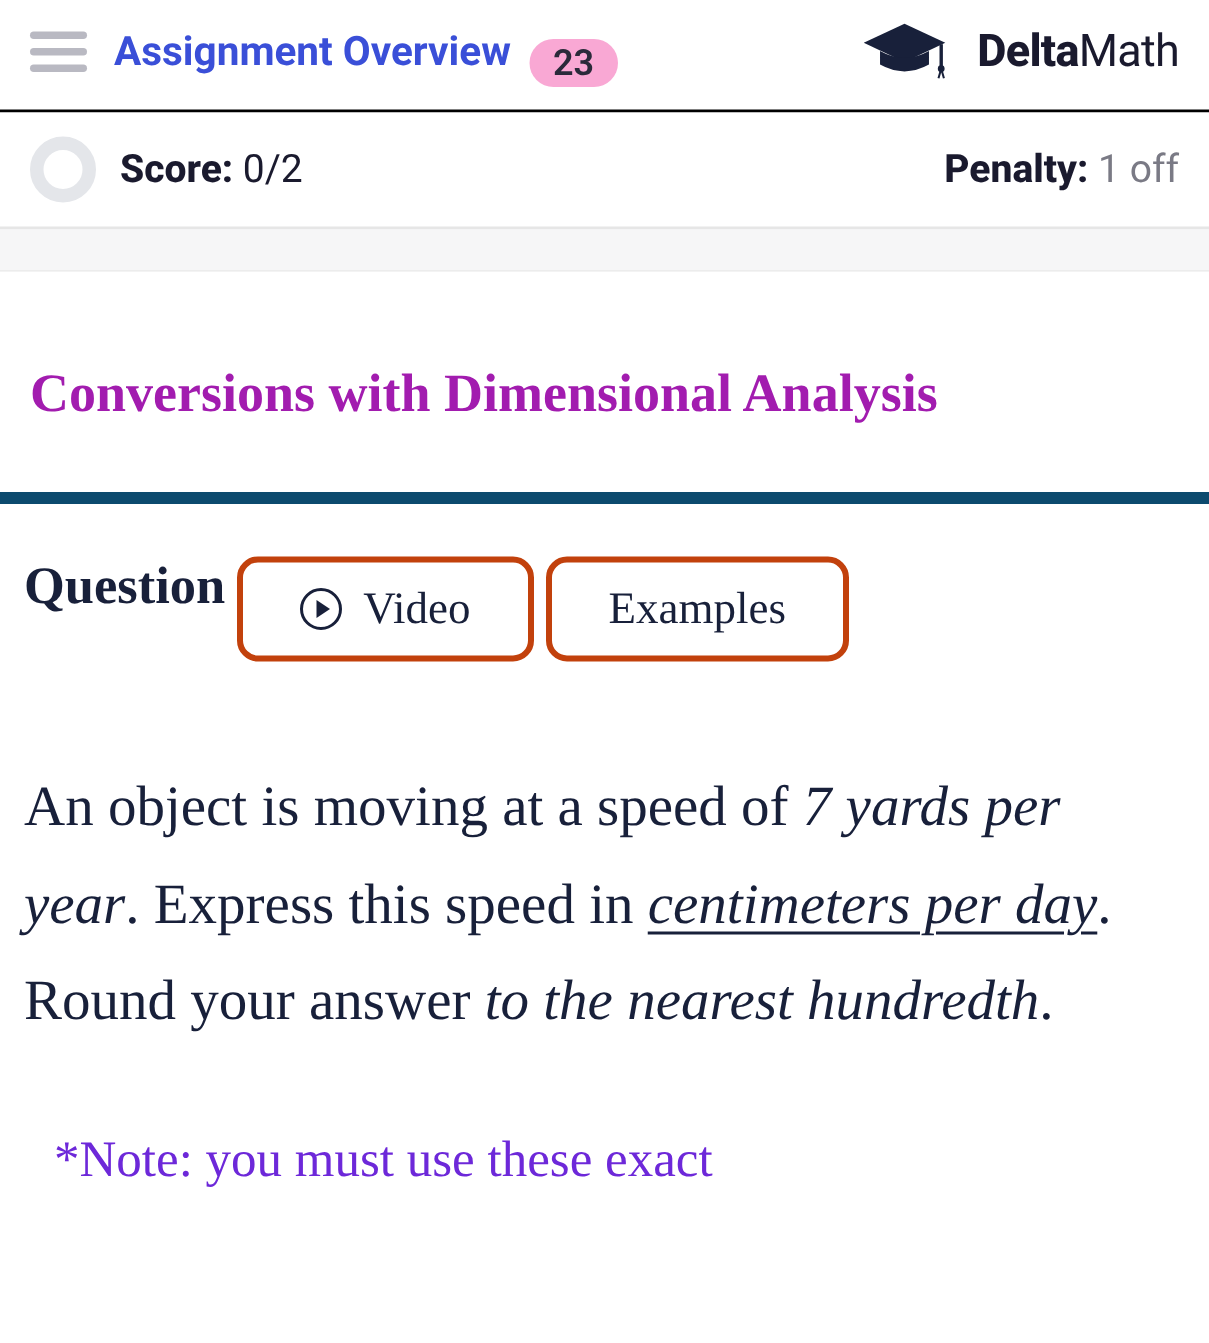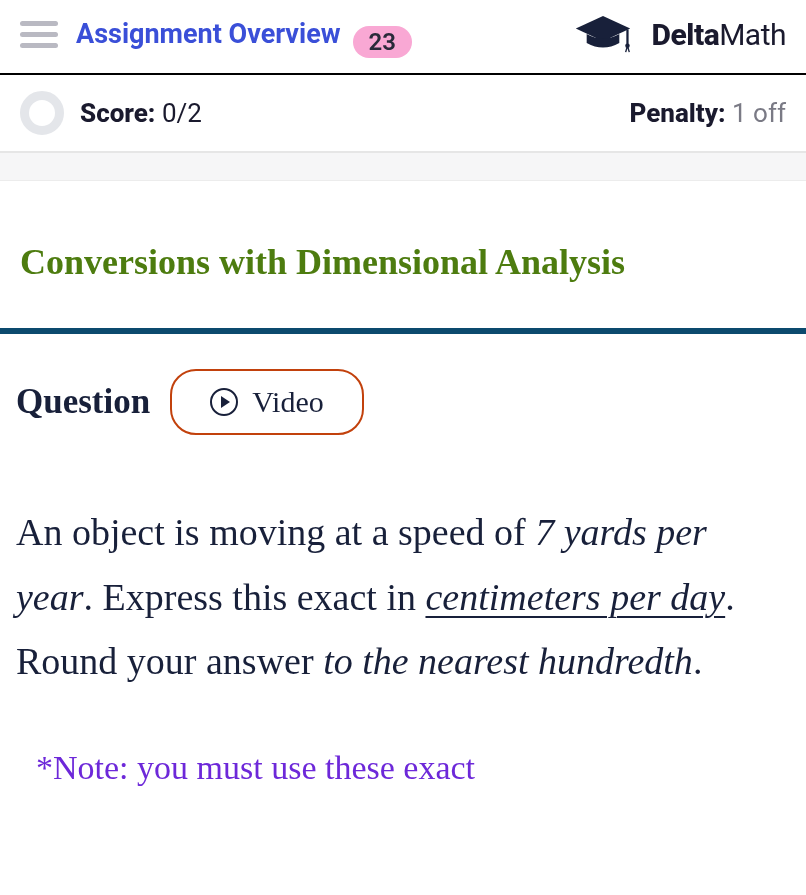--- a/index.html
+++ b/index.html
@@ -96,42 +96,41 @@
     background: #f6f6f7;
     border-bottom: 1px solid #ececec;
   }
 
   
   .topic {
     padding: 60px 20px 45px 20px;
     font-family: Georgia, "Times New Roman", serif;
     font-weight: 800;
     font-size: 36px;
-    color: #4d7c0f;
-    border-bottom: 6px solid #0c4a6e;
+    color: #a21caf;
+    border-bottom: 8px solid #0c4a6e;
     white-space: nowrap;
     overflow: hidden;
   }
 
   
   .question-header {
     display: flex;
-    align-items: center;
-    gap: 20px;
+    gap: 8px;
     padding: 35px 16px 10px 16px;
   }
   .question-label {
     font-family: Georgia, "Times New Roman", serif;
     font-weight: 800;
     font-size: 35px;
     color: #18203a;
   }
   .pill-btn {
-    border: 2px solid #c2410c;
-    border-radius: 26px;
+    border: 4px solid #c2410c;
+    border-radius: 14px;
     background: #fff;
     font-family: Georgia, "Times New Roman", serif;
     font-size: 30px;
     color: #18203a;
     padding: 14px 38px;
     display: flex;
     align-items: center;
     gap: 14px;
     cursor: pointer;
     font-weight: 400;
@@ -214,19 +213,22 @@
 <div class="spacer-strip"></div>
 
 <div class="topic">Conversions with Dimensional Analysis</div>
 
 <div class="question-header">
   <div class="question-label">Question</div>
   <button class="pill-btn">
     <span class="play-icon"></span>
     <span>Video</span>
   </button>
+  <button class="pill-btn">
+    <span>Examples</span>
+  </button>
 </div>
 
 <div class="problem">
-  <span>An object is moving at a speed of </span><span class="ital">7 yards per year</span><span>. Express this exact in </span><span class="under">centimeters per day</span><span>. Round your answer </span><span class="ital">to the nearest hundredth</span><span>.</span>
+  <span>An object is moving at a speed of </span><span class="ital">7 yards per year</span><span>. Express this speed in </span><span class="under">centimeters per day</span><span>. Round your answer </span><span class="ital">to the nearest hundredth</span><span>.</span>
 </div>
 
 <div class="note">*Note: you must use these exact</div>
 
 </body></html>

